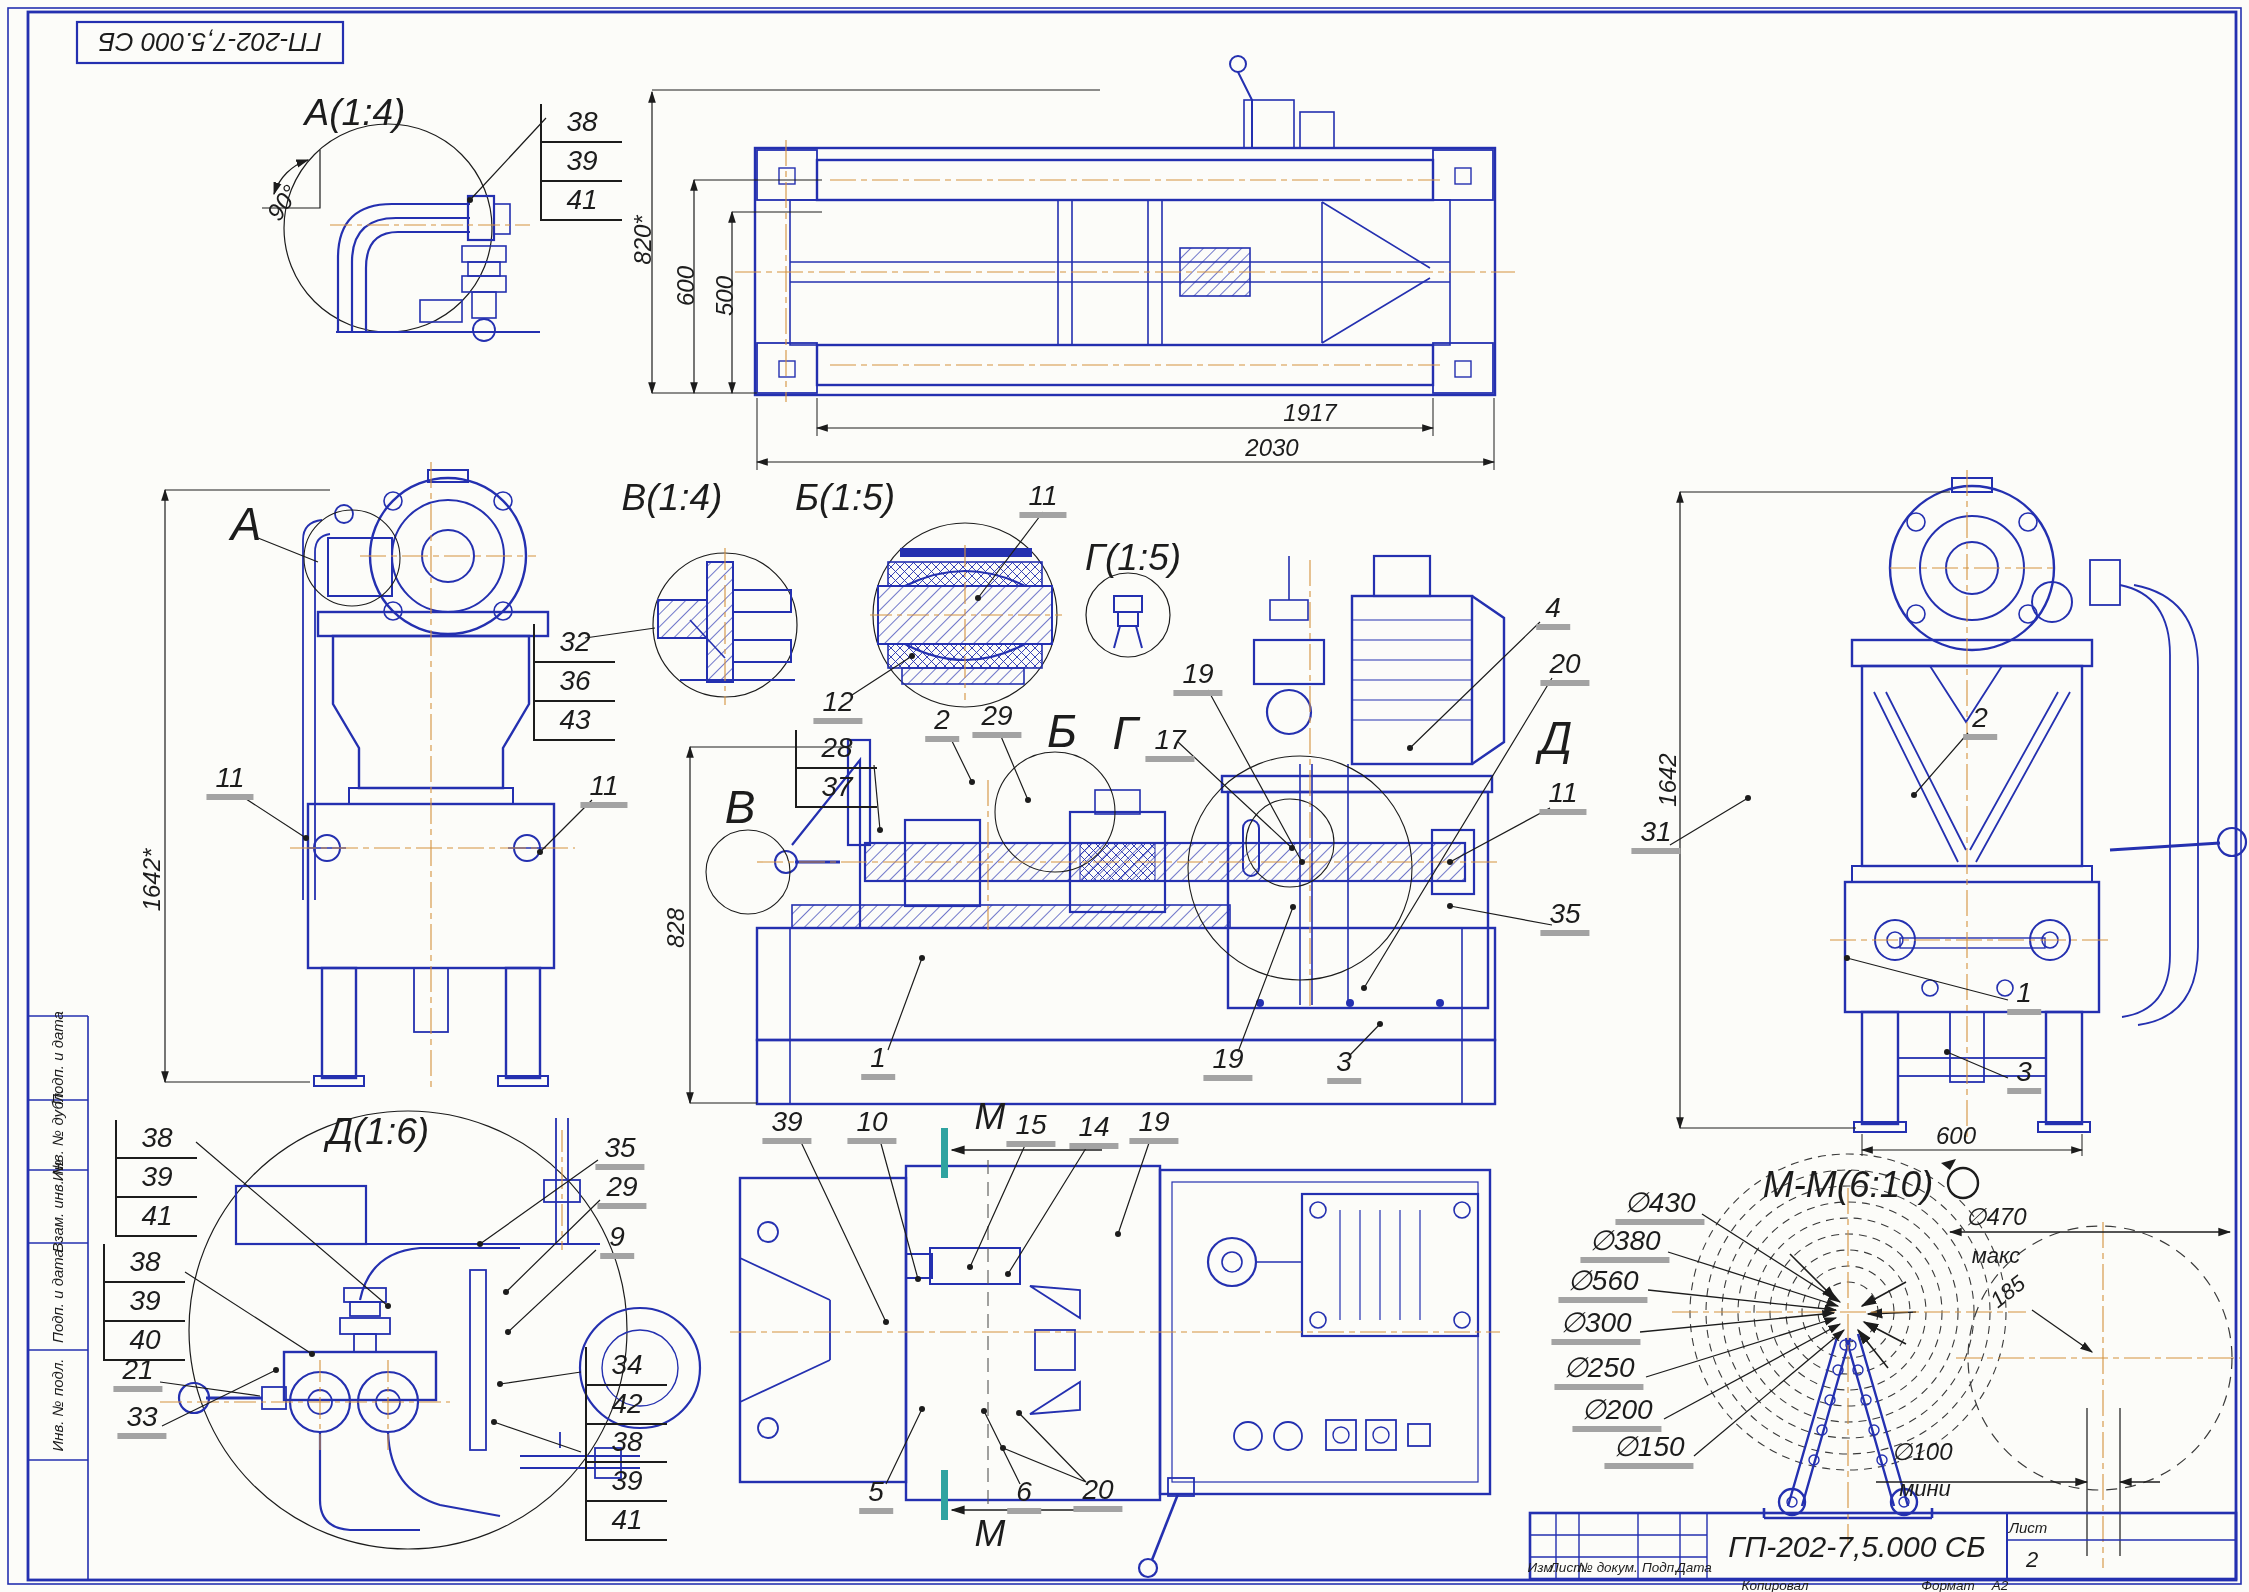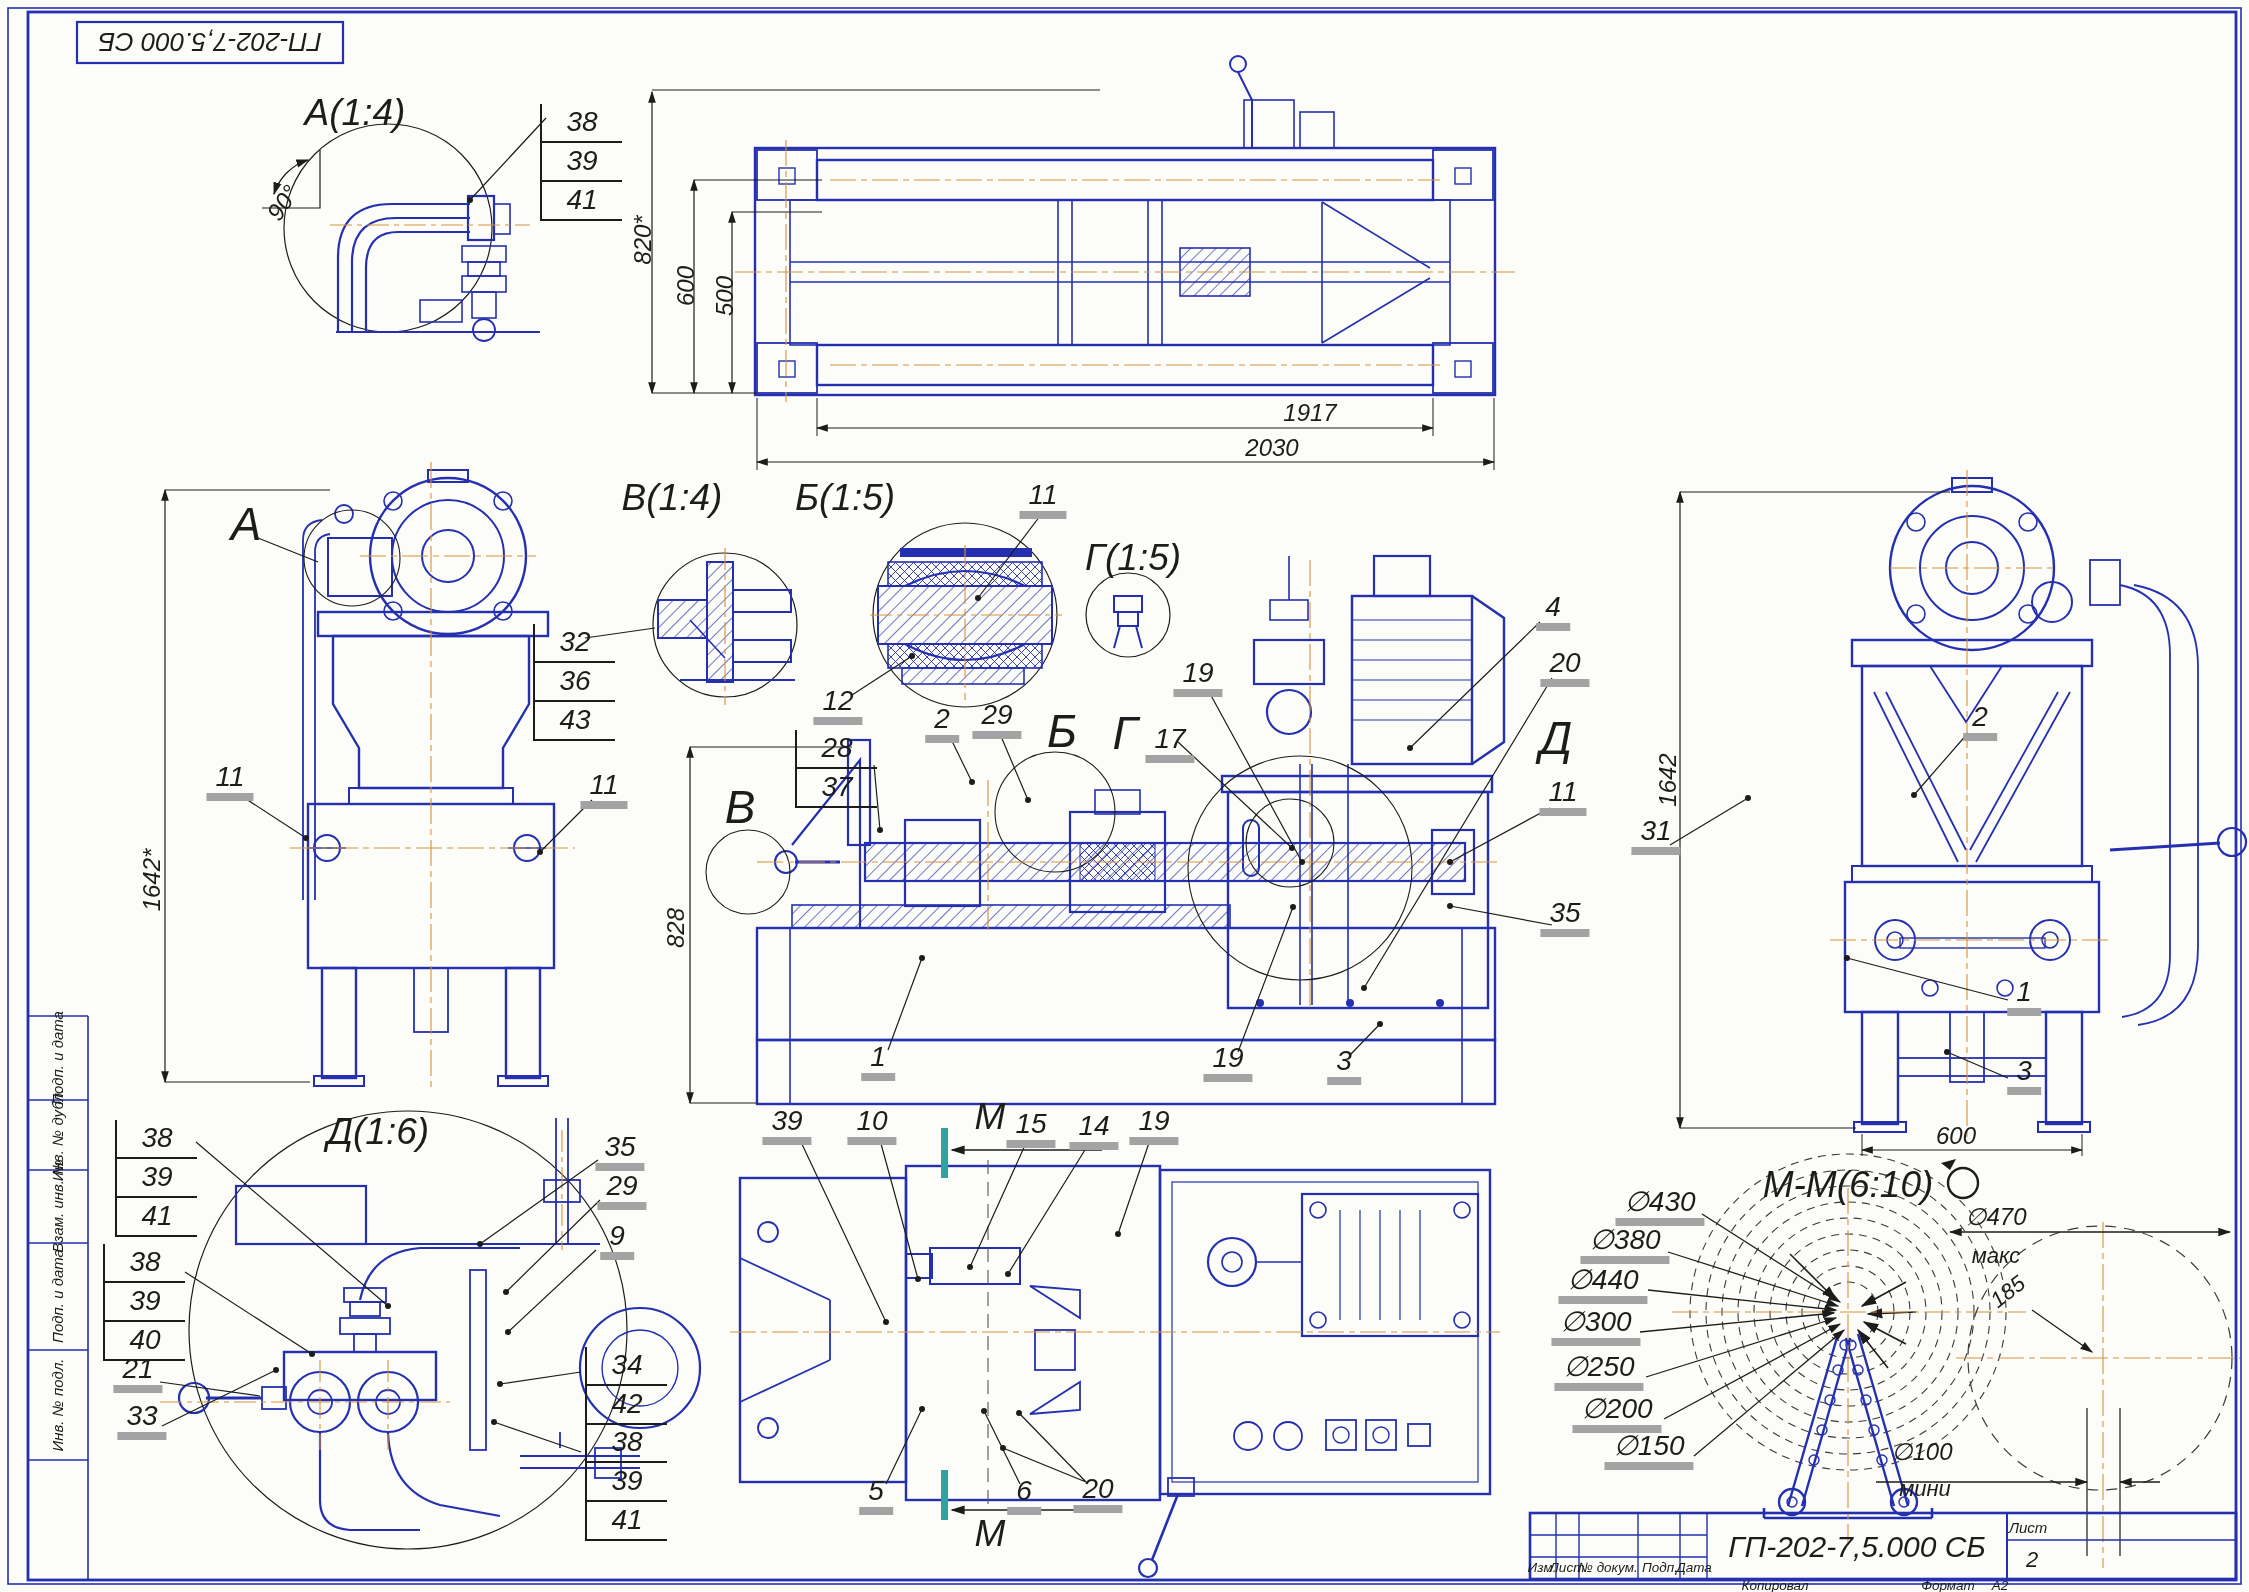--- a/index.html
+++ b/index.html
@@ -7,21 +7,21 @@
          font-family:"Liberation Sans",sans-serif;}
   svg.lw{position:absolute;left:0;top:0;}
   .t{position:absolute;font-style:italic;color:#1c1c1c;white-space:nowrap;
      transform:translate(-50%,-50%);line-height:1;}
   .r90{transform:translate(-50%,-50%) rotate(-90deg);}
   .r180{transform:translate(-50%,-50%) rotate(180deg);}
   .ra{transform:translate(-50%,-50%) rotate(-55deg);}
   .rb{transform:translate(-50%,-50%) rotate(-38deg);}
   .f13{font-size:13.5px;}.f15{font-size:15px;}.f22{font-size:22px;}.f24{font-size:24px;}
   .f26{font-size:26px;}.f27{font-size:28px;}.f30{font-size:30px;}.f36{font-size:37px;}.f44{font-size:46px;}
-  .callout{border-bottom:8px solid #a3a3a3;padding:0 9px 2px;}
+  .callout{border-bottom:6px solid #a3a3a3;padding:0 9px 2px;}
   .stack{position:absolute;border-left:2px solid #1c1c1c;}
   .stack span{display:block;min-width:64px;text-align:center;border-bottom:2px solid #1c1c1c;
       font-style:italic;font-size:28px;color:#1c1c1c;padding:4px 8px 5px;line-height:1;}
 </style>
 </head>
 <body>
 
 <div class="sheet">
 
 <svg class="lw" width="2249" height="1592" viewBox="0 0 2249 1592">
@@ -561,21 +561,21 @@
 <div class="t f27 callout" style="left:1094px;top:1131px">14</div>
 <div class="t f27 callout" style="left:1154px;top:1126px">19</div>
 <div class="t f27 callout" style="left:876px;top:1496px">5</div>
 <div class="t f27 callout" style="left:1024px;top:1496px">6</div>
 <div class="t f27 callout" style="left:1098px;top:1494px">20</div>
 <div class="t f36" style="left:990px;top:1533px">М</div>
 
 <div class="t f36" style="left:1848px;top:1184px">М-М(6:10)</div>
 <div class="t f27 callout" style="left:1660px;top:1207px">∅430</div>
 <div class="t f27 callout" style="left:1625px;top:1245px">∅380</div>
-<div class="t f27 callout" style="left:1603px;top:1285px">∅440</div>
+<div class="t f27 callout" style="left:1603px;top:1285px">∅560</div>
 <div class="t f27 callout" style="left:1596px;top:1327px">∅300</div>
 <div class="t f27 callout" style="left:1599px;top:1372px">∅250</div>
 <div class="t f27 callout" style="left:1617px;top:1414px">∅200</div>
 <div class="t f27 callout" style="left:1649px;top:1451px">∅150</div>
 <div class="t f24" style="left:1996px;top:1217px">∅470</div>
 <div class="t f22" style="left:1996px;top:1256px">макс</div>
 <div class="t rb f22" style="left:2008px;top:1292px">185</div>
 <div class="t f24" style="left:1922px;top:1452px">∅100</div>
 <div class="t f22" style="left:1925px;top:1489px">мини</div>
 

